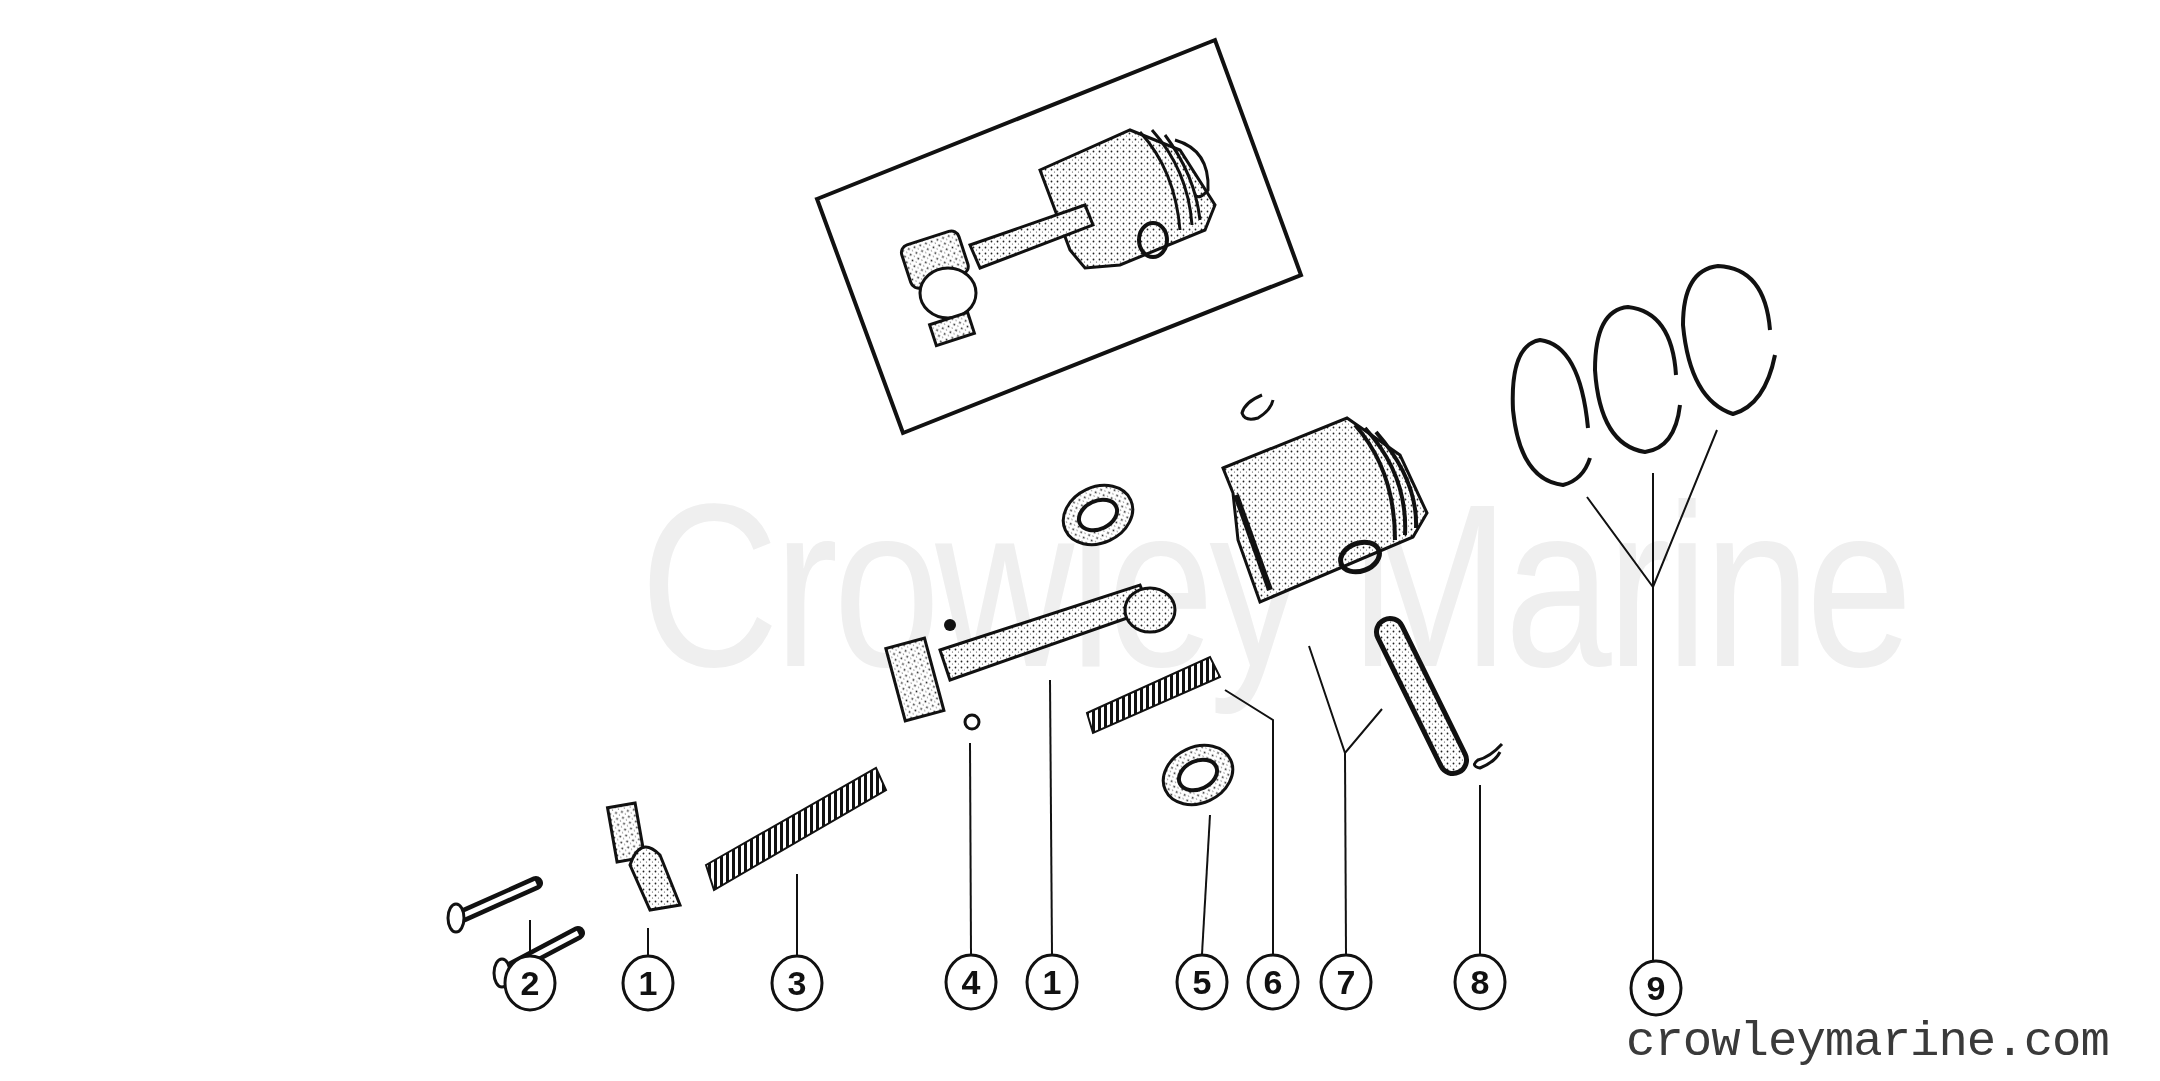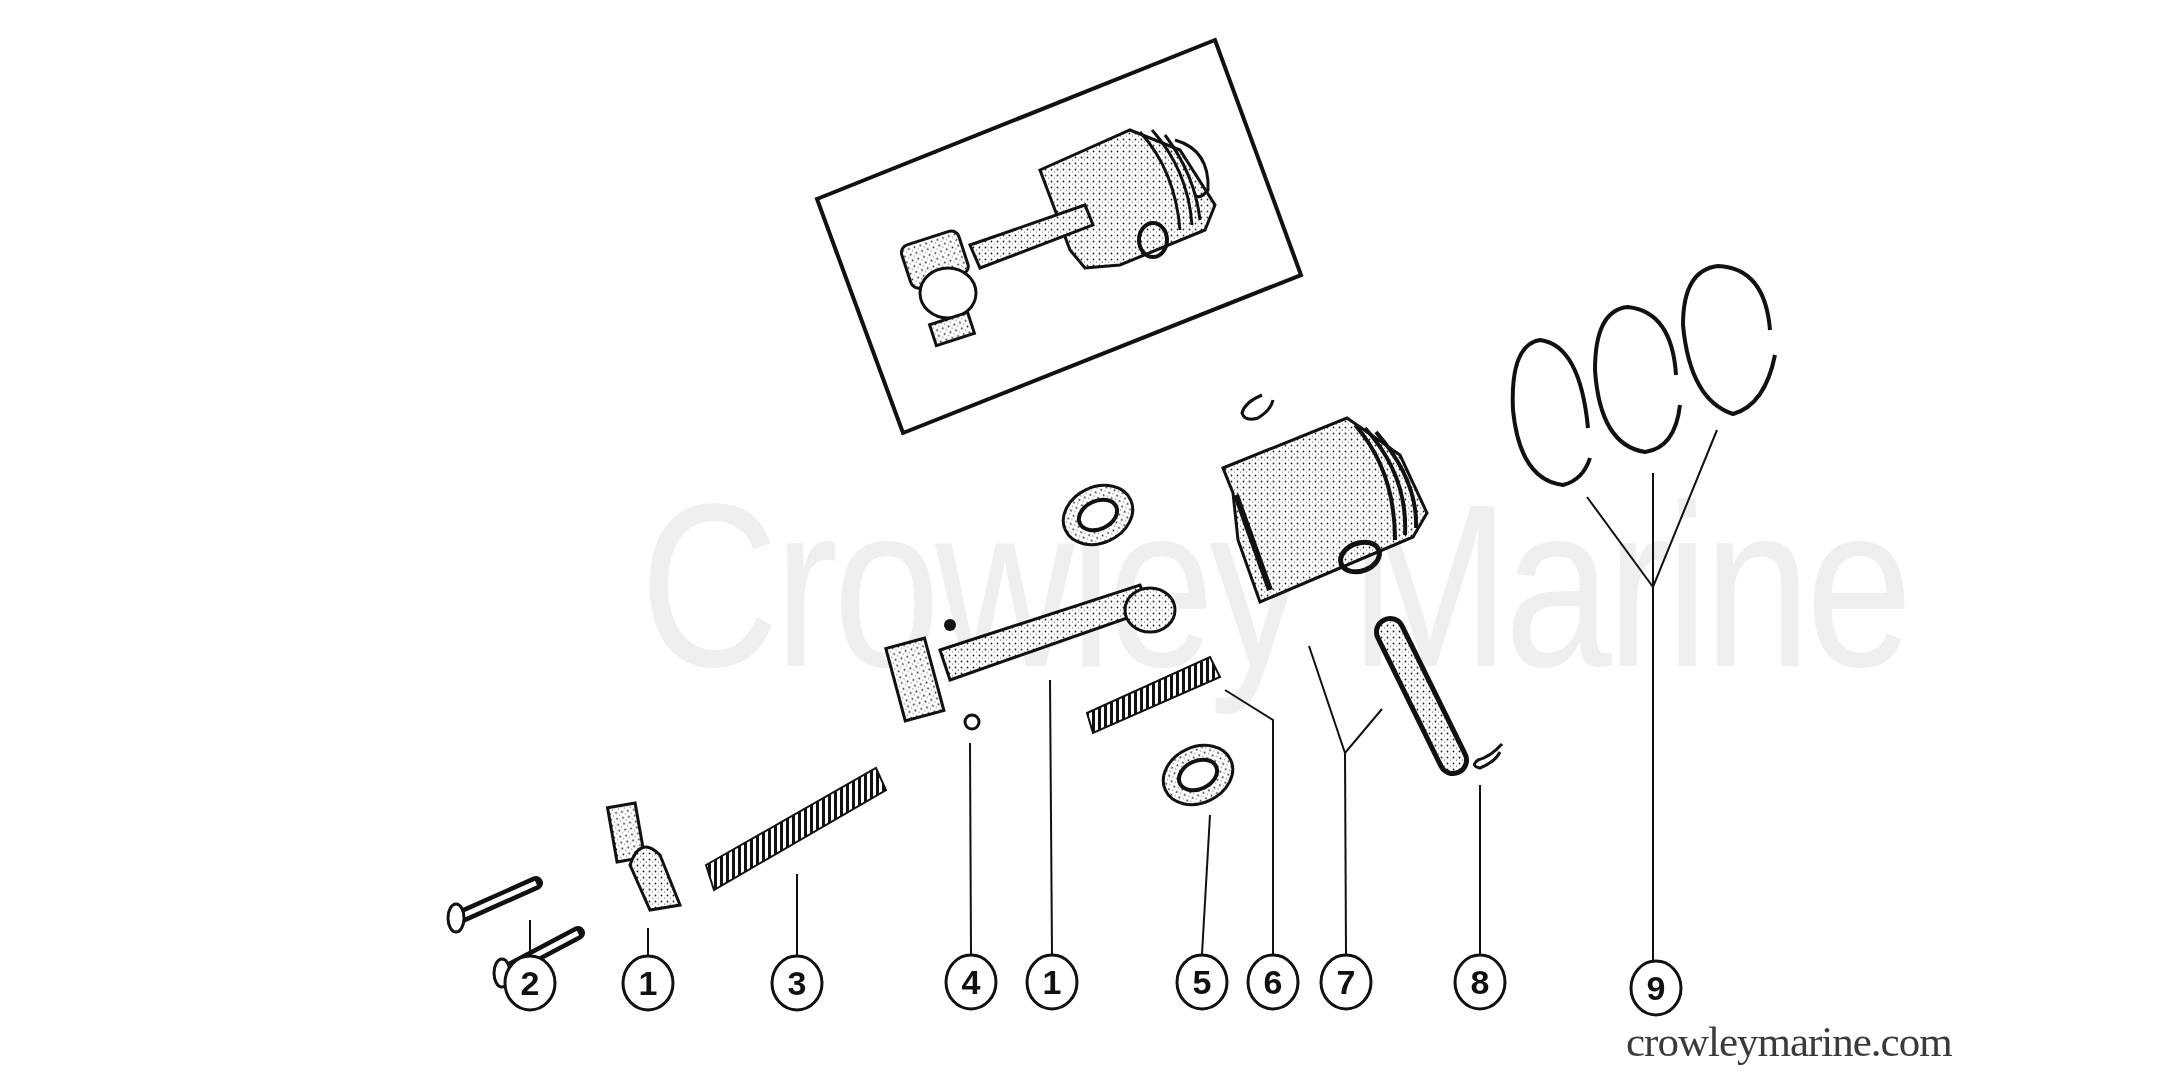--- a/index.html
+++ b/index.html
@@ -1,19 +1,19 @@
 <!DOCTYPE html>
 <html><head>
 <meta charset="utf-8">
 <style>
   html, body { margin: 0; padding: 0; background: #ffffff; }
   body { width: 2160px; height: 1081px; position: relative; overflow: hidden; font-family: "Liberation Sans", sans-serif; }
   #canvas { position: absolute; left: 0; top: 0; width: 2160px; height: 1081px; }
   .watermark { position: absolute; left: 640px; top: 470px; font-family: "Liberation Sans", sans-serif; font-size: 232px; line-height: 232px; color: #efefef; letter-spacing: -6px; transform: scaleX(0.83); transform-origin: left top; white-space: nowrap; pointer-events: none; }
-  .site-url { position: absolute; left: 1626px; top: 1016px; font-family: Liberation Serif, serif; font-size: 43px; line-height: 52px; color: #3a3a3a; letter-spacing: -1px; white-space: nowrap; }
+  .site-url { position: absolute; left: 1626px; top: 1016px; font-family: Liberation Mono, monospace; font-size: 49px; line-height: 52px; color: #3a3a3a; letter-spacing: -1px; white-space: nowrap; }
   .callout-label { font-family: "Liberation Sans Narrow", "Liberation Sans", sans-serif; font-weight: bold; font-size: 34px; fill: #111; }
   .stroke { fill: none; stroke: #111; }
   .hatch { fill: url(#stipple); stroke: #111; stroke-width: 3; }
   .spring { fill: url(#coil); stroke: #111; stroke-width: 2; }
   svg .callout { cursor: pointer; }
 </style>
 </head>
 <body>
 
 <div class="watermark">Crowley Marine</div>

